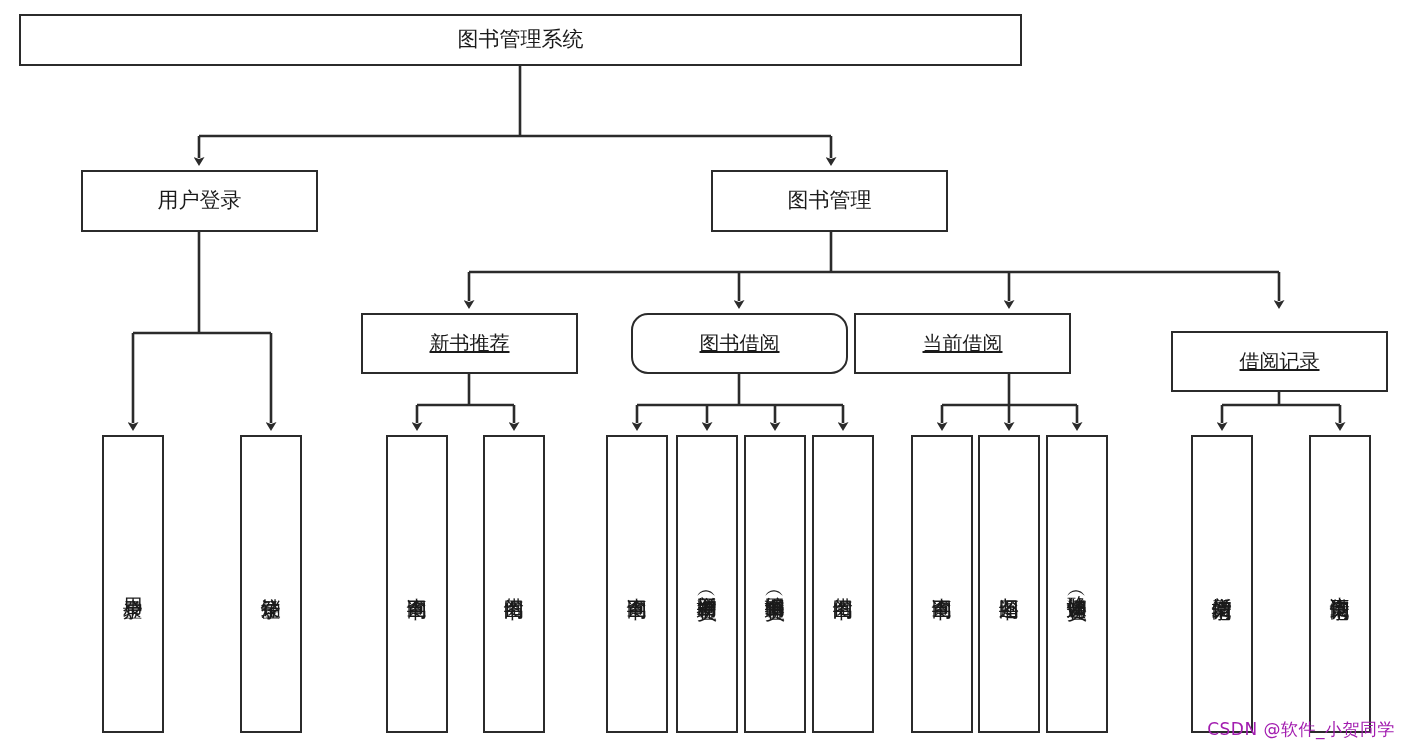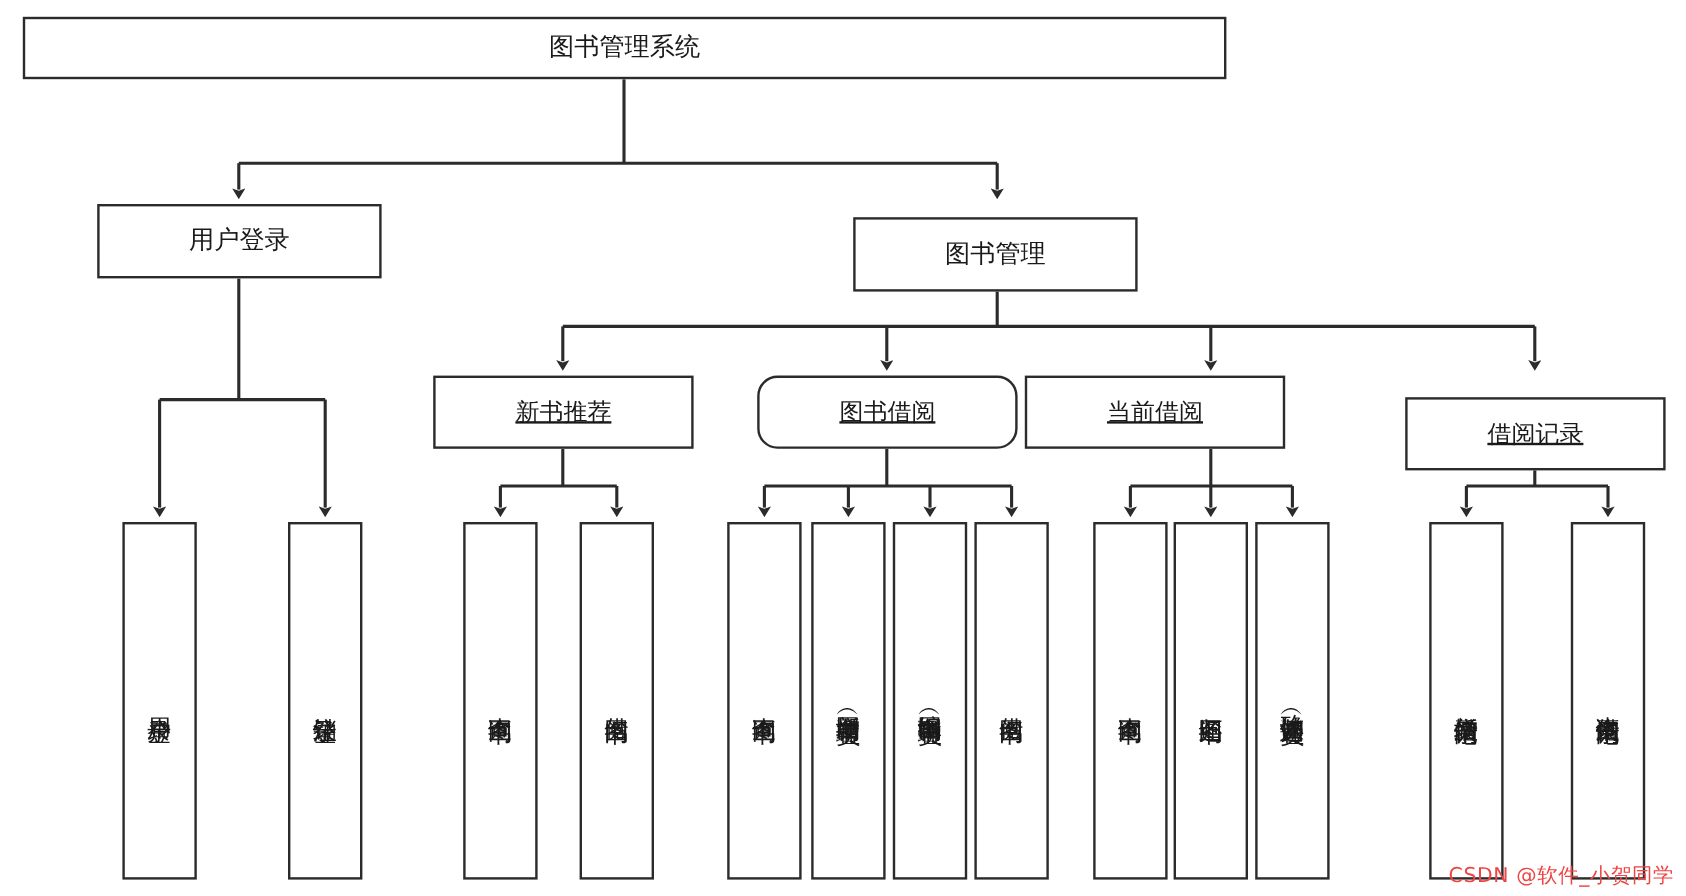--- a/index.html
+++ b/index.html
@@ -64,21 +64,21 @@
     max-height: 100%;
   }
   .label {
     display: block;
   }
   #watermark {
     position: absolute;
     right: 10px;
     bottom: 6px;
     font-size: 17px;
-    color: #ef4444;
+    color: #a21caf;
     letter-spacing: 0.5px;
     white-space: nowrap;
     text-align: center;
   }
 </style>
 </head>
 <body>
 
 <div id="diagram-root">
 
@@ -132,21 +132,21 @@
     </g>
   </svg>
 
   <div class="node root" style="left:19px; top:14px; width:1003px; height:52px;">
     <span class="label">图书管理系统</span>
   </div>
 
   <div class="node level2" style="left:81px; top:170px; width:237px; height:62px;">
     <span class="label">用户登录</span>
   </div>
-  <div class="node level2" style="left:711px; top:170px; width:237px; height:62px;margin-top:11px;">
+  <div class="node level2" style="left:711px; top:170px; width:237px; height:62px;">
     <span class="label">图书管理</span>
   </div>
 
   <div class="node level3" style="left:361px; top:313px; width:217px; height:61px;">
     <span class="label">新书推荐</span>
   </div>
   <div class="node level3" style="left:631px; top:313px; width:217px; height:61px;border-radius:17px;">
     <span class="label">图书借阅</span>
   </div>
   <div class="node level3" style="left:854px; top:313px; width:217px; height:61px;">

